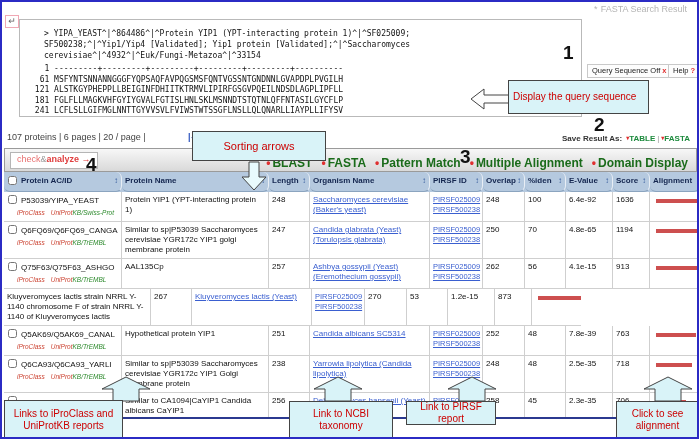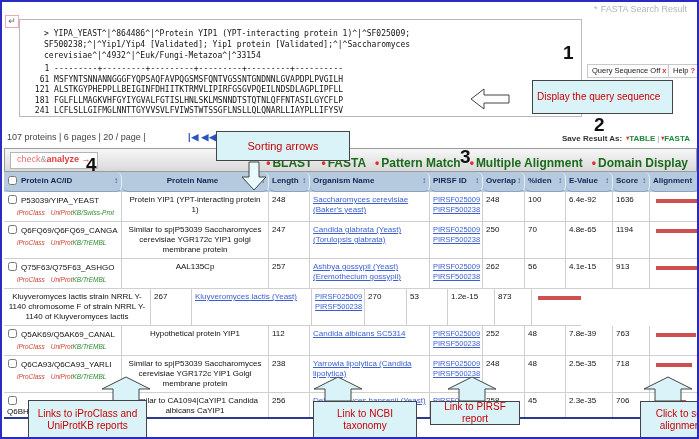--- a/index.html
+++ b/index.html
@@ -41,21 +41,21 @@
     position:absolute; height:14px; border:1px solid #c9c9c9; background:#fdfdfd;
     font-size:7.5px; line-height:12px; padding:0 4px; color:#222; white-space:nowrap; cursor:pointer;
   }
   .qso-btn { left:585px; top:62px; }
   .help-btn { left:666px; top:62px; }
   .mini-btn .red { color:#e03030; font-weight:bold; margin-left:2px; }
   
   .callout {
     position:absolute; background:#d9f3f8; border:1px solid #444;
     color:#cc0000; font-size:10px; line-height:12px; text-align:center;
-    display:flex; align-items:center; justify-content:center; padding:2px 4px; z-index:8;margin-left:24px;
+    display:flex; align-items:center; justify-content:center; padding:2px 4px; z-index:8;
   }
   .co-display { left:506px; top:78px; width:141px; height:34px; }
   .co-sorting { left:190px; top:129px; width:134px; height:30px; font-size:11px; }
   .co-reports { left:2px;  top:398px; width:119px; height:39px; }
   .co-ncbi    { left:287px; top:399px; width:104px; height:38px; }
   .co-pirsf   { left:404px; top:399px; width:90px;  height:24px; }
   .co-align   { left:614px; top:399px; width:83px;  height:38px; }
   .arrow-svg { position:absolute; z-index:7; }
   
   .results-info { position:absolute; left:5px; top:130px; font-size:9px; color:#444; }
@@ -94,21 +94,21 @@
     border-right:1px solid #e8eef5; border-bottom:1px solid #8ba4bf;
     display:flex; align-items:flex-start; cursor:pointer; position:relative;border-radius:6px;
   }
   .th .lab { flex:1 1 auto; }
   .th .sort { color:#3a5f9f; font-size:8px; margin-left:1px; cursor:pointer; }
   .td {
     font-size:8px; color:#111; padding:3px 3px; line-height:10px;
     border-right:1px solid #cfcfcf; border-bottom:1px solid #cfcfcf;
     overflow:hidden; min-height:24px;
   }
-  .col0 { width:118px; } .col1 { width:147px;text-align:center; } .col2 { width:41px; }
+  .col0 { width:118px; } .col1 { width:147px; } .col2 { width:41px; }
   .col3 { width:120px; } .col4 { width:53px; }  .col5 { width:42px; }
   .col6 { width:41px; }  .col7 { width:47px; }  .col8 { width:37px; }
   .col9 { width:49px; border-right:none; }
   .td input[type=checkbox], .th input[type=checkbox] { width:9px; height:9px; margin:0 4px 0 1px; vertical-align:-1px; }
   .ac { font-size:8px; }
   .srcs { margin-top:2px; padding-left:10px; font-size:6.5px; font-style:italic; white-space:nowrap; }
   .srcs a { text-decoration:none; margin-right:6px; cursor:pointer; }
   .src-red { color:#cc4433; }
   .src-green { color:#2e8b2e; }
   a.blue { color:#3a5fd0; text-decoration:underline; cursor:pointer; }
@@ -281,21 +281,21 @@
           <div class="td col6">53</div>
           <div class="td col7">1.2e-15</div>
           <div class="td col8">873</div>
           <div class="td col9">
             <div class="bar" style="width: 46px;"></div>
           </div>
         </div>
         <div class="trow">
           <div class="td col0"><input type="checkbox" style=""><span class="ac">Q5AK69/Q5AK69_CANAL</span><div class="srcs"><a><span class="src-red">iProClass</span></a><a><span class="src-red">UniProt</span><span class="src-green">KB/TrEMBL</span></a></div></div>
           <div class="td col1">Hypothetical protein YIP1</div>
-          <div class="td col2">112</div>
+          <div class="td col2">251</div>
           <div class="td col3"><a class="blue">Candida albicans SC5314</a></div>
           <div class="td col4 pirsf-cell">
             <a class="blue">PIRSF025009</a>
             <a class="blue">PIRSF500238</a>
           </div>
           <div class="td col5">252</div>
           <div class="td col6">48</div>
           <div class="td col7">7.8e-39</div>
           <div class="td col8">763</div>
           <div class="td col9">

